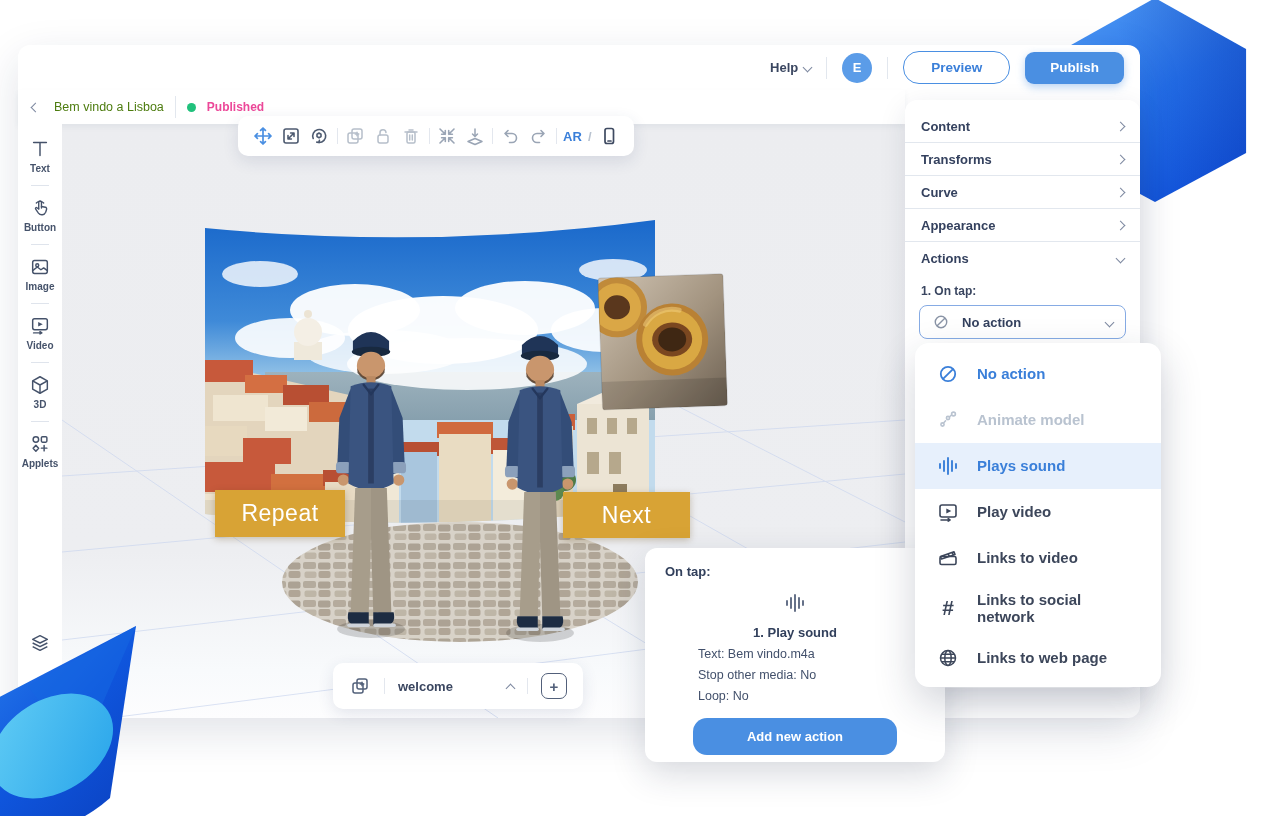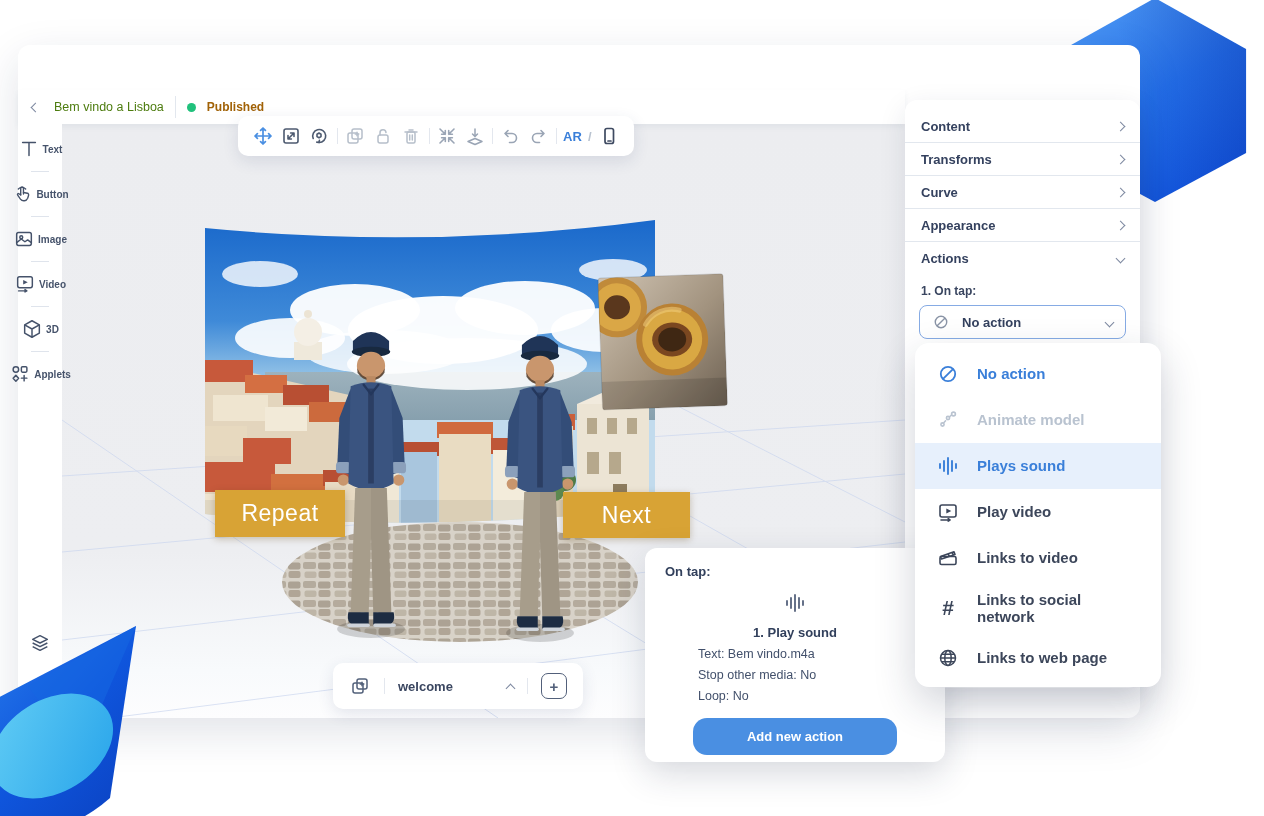--- a/index.html
+++ b/index.html
@@ -27,25 +27,25 @@
   .avatar{width:30px;height:30px;border-radius:50%;background:#5b9ce8;color:#fff;font-size:13px;font-weight:700;
     display:flex;align-items:center;justify-content:center;}
   .btn-preview{height:31px;padding:0 27px;border:1.6px solid #4a8fe2;color:#3a7fd9;border-radius:16px;background:#fff;
     font-size:13.5px;font-weight:700;display:flex;align-items:center;cursor:pointer;}
   .btn-publish{height:32px;padding:0 25px;border-radius:9px;background:#4a8fe2;color:#fff;font-size:13.5px;font-weight:700;
     display:flex;align-items:center;box-shadow:0 3px 9px rgba(74,143,226,.4);cursor:pointer;}
   .strip{left:18px;top:90px;width:887px;height:34px;background:#fff;z-index:2;display:flex;align-items:center;gap:11px;
     padding:0 14px;box-sizing:border-box;box-shadow:0 3px 6px rgba(40,60,100,.06);}
   .title{font-size:12.5px;font-weight:400;color:#4d7c0f;}
   .dot{width:9px;height:9px;border-radius:50%;background:#21c17c;}
-  .status{font-size:12px;font-weight:600;color:#a16207;}
+  .status{font-size:12px;font-weight:600;color:#ec4899;}
   
   .sidebar{left:18px;top:124px;width:44px;height:594px;background:#fff;z-index:2;display:flex;flex-direction:column;
     align-items:center;padding-top:14px;box-sizing:border-box;border-bottom-left-radius:12px;}
-  .tool{display:flex;flex-direction:row;align-items:center;gap:3px;color:#46536b;cursor:pointer;}
+  .tool{display:flex;flex-direction:column;align-items:center;gap:3px;color:#46536b;cursor:pointer;}
   .tool span{font-size:10px;font-weight:600;}
   .tdiv{width:18px;height:1px;background:#dfe4ec;margin:11px 0;}
   .layersbtn{margin-top:auto;margin-bottom:60px;cursor:pointer;}
   
   .canvas{left:62px;top:124px;width:843px;height:594px;z-index:1;
     background:linear-gradient(180deg,#ecedf0 0%,#edeef1 72%,#f8fafc 92%,#fdfdfe 100%);}
   .scene-svg{position:absolute;left:0;top:0;width:843px;height:594px;}
   .toolbar{left:238px;top:116px;width:396px;height:40px;background:#fff;border-radius:10px;
     box-shadow:0 5px 16px rgba(40,60,110,.12);z-index:4;display:flex;align-items:center;justify-content:space-between;
     padding:0 14px;box-sizing:border-box;}
@@ -98,20 +98,37 @@
 <body>
 
 <div class="stage">
 
   <div class="abs cube">
       <div class="cube-shape"></div>
     </div>
 
   <div class="abs window"></div>
 
+  <div class="abs topbar">
+    <div class="help">
+      <span>Help</span>
+      <i class="chev"></i>
+    </div>
+    <div class="vdiv"></div>
+    <div class="avatar">
+        <span>E</span>
+      </div>
+    <div class="vdiv"></div>
+    <div class="btn-preview">
+        <span>Preview</span>
+      </div>
+    <div class="btn-publish">
+        <span>Publish</span>
+      </div>
+  </div>
 
   <div class="abs strip">
     <i class="chev left" style="margin-right:4px;"></i>
     <span class="title">Bem vindo a Lisboa</span>
     <div class="vdiv"></div>
     <span class="dot"></span>
     <span class="status">Published</span>
   </div>
 
   <div class="abs sidebar">

